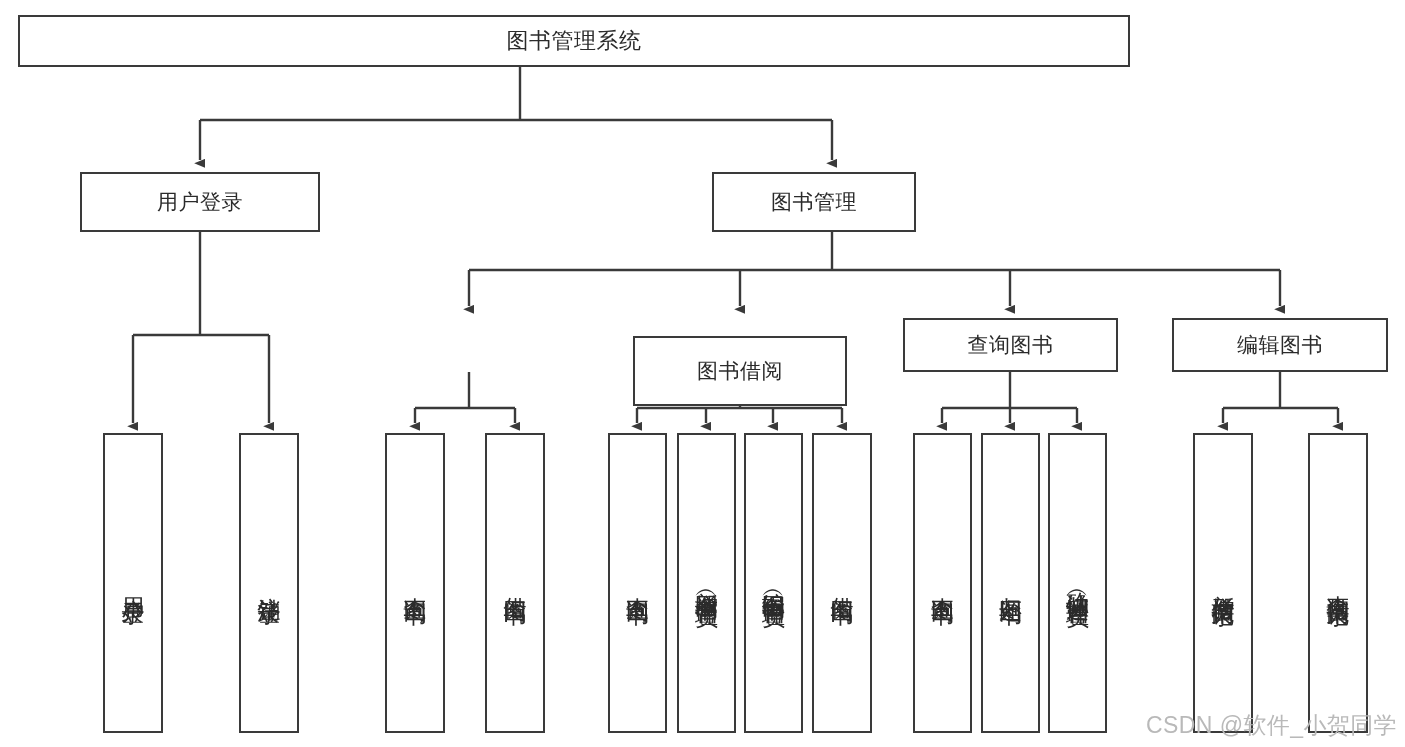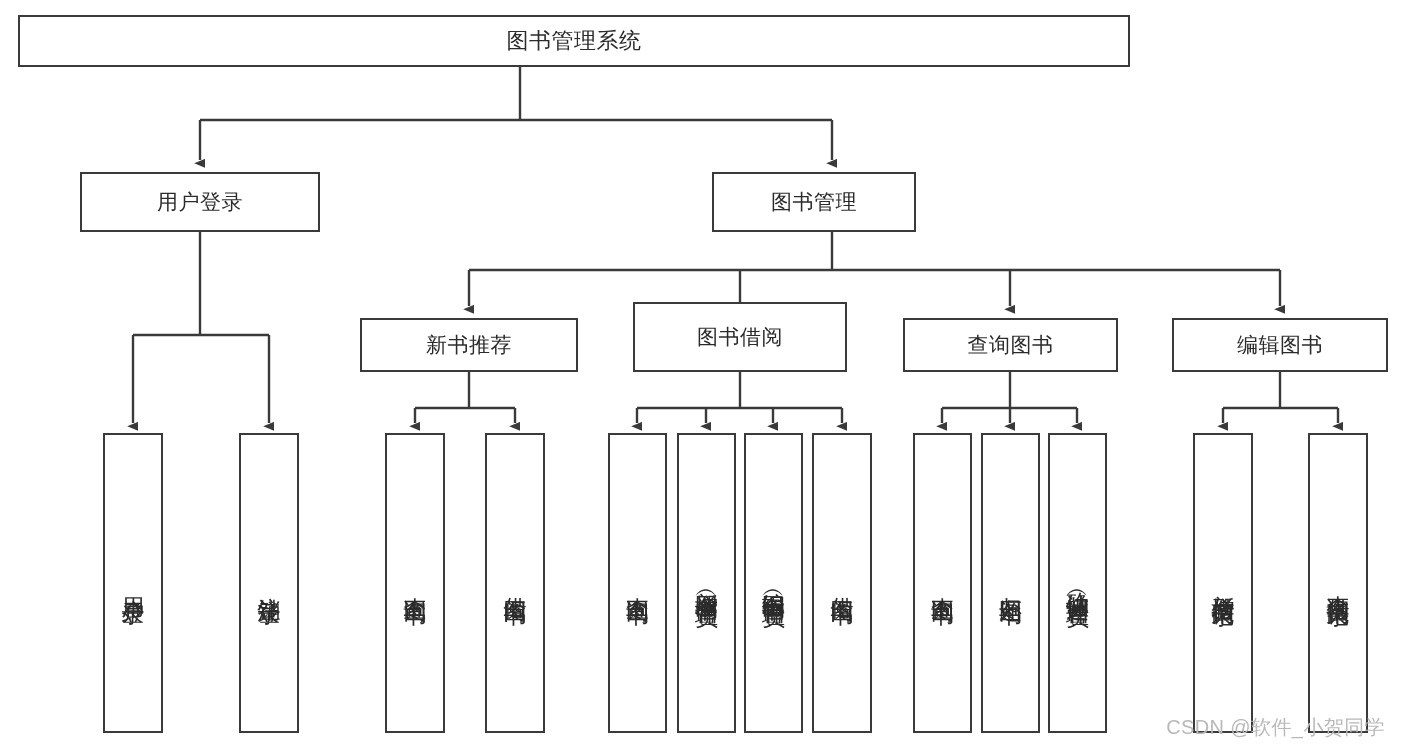--- a/index.html
+++ b/index.html
@@ -61,23 +61,23 @@
     text-orientation: upright;
     font-size: 23px;
     line-height: 1.0;
     letter-spacing: 2px;
     white-space: nowrap;
     max-height: 262px;
     overflow: visible;
   }
   .watermark {
     position: absolute;
-    right: 20px;
+    right: 8px;
     bottom: 6px;
-    font-size: 20px;
+    font-size: 23px;
     color: #b9b9b9;
     z-index: 5;
     white-space: nowrap;
     letter-spacing: 0.4px;
   }
 </style>
 </head>
 <body>
 
 <div id="canvas">
@@ -136,24 +136,21 @@
     <span class="lbl">图书管理系统</span>
   </div>
 
   <div class="node horiz" style="left:80px; top:172px; width:240px; height:60px;">
     <span class="lbl">用户登录</span>
   </div>
   <div class="node horiz" style="left:712px; top:172px; width:204px; height:60px;">
     <span class="lbl">图书管理</span>
   </div>
 
-  <div class="node horiz" style="left:360px; top:318px; width:218px; height:54px;">
-    <span class="lbl">新书推荐</span>
-  </div>
-  <div class="node horiz" style="left:633px; top:302px; width:214px; height:70px;">
+  <div class="node horiz" style="left:633px; top:336px; width:214px; height:70px;">
     <span class="lbl">图书借阅</span>
   </div>
   <div class="node horiz" style="left:903px; top:318px; width:215px; height:54px;">
     <span class="lbl">查询图书</span>
   </div>
   <div class="node horiz" style="left:1172px; top:318px; width:216px; height:54px;">
     <span class="lbl">编辑图书</span>
   </div>
 
   <div class="node vert" style="left:103px; top:433px; width:60px; height:300px;">

